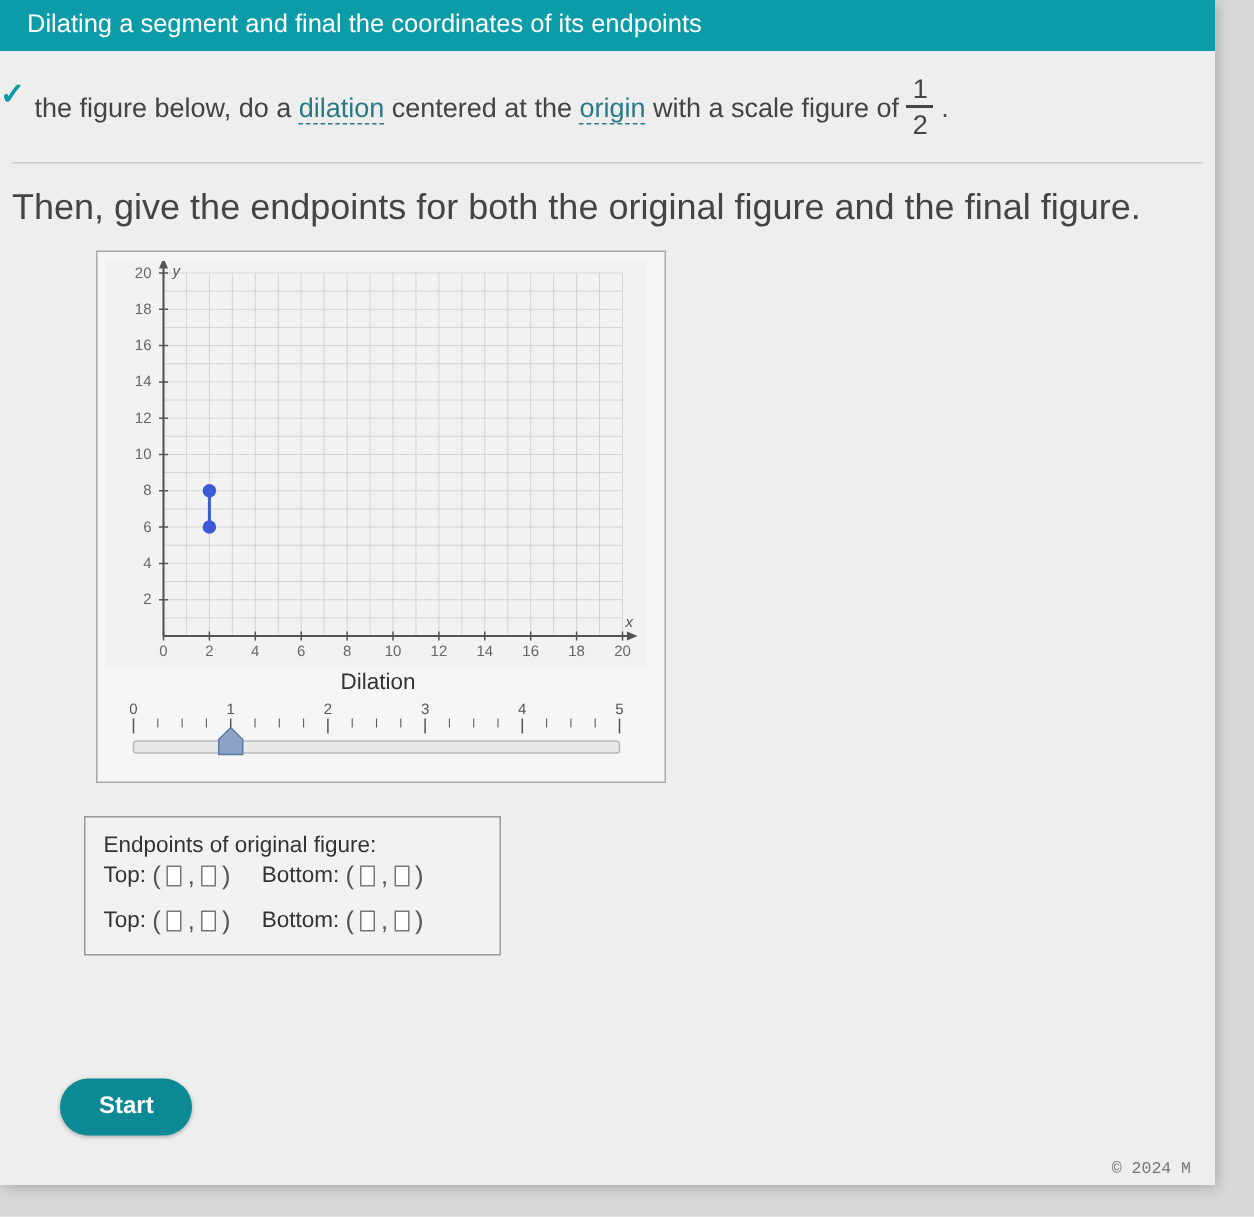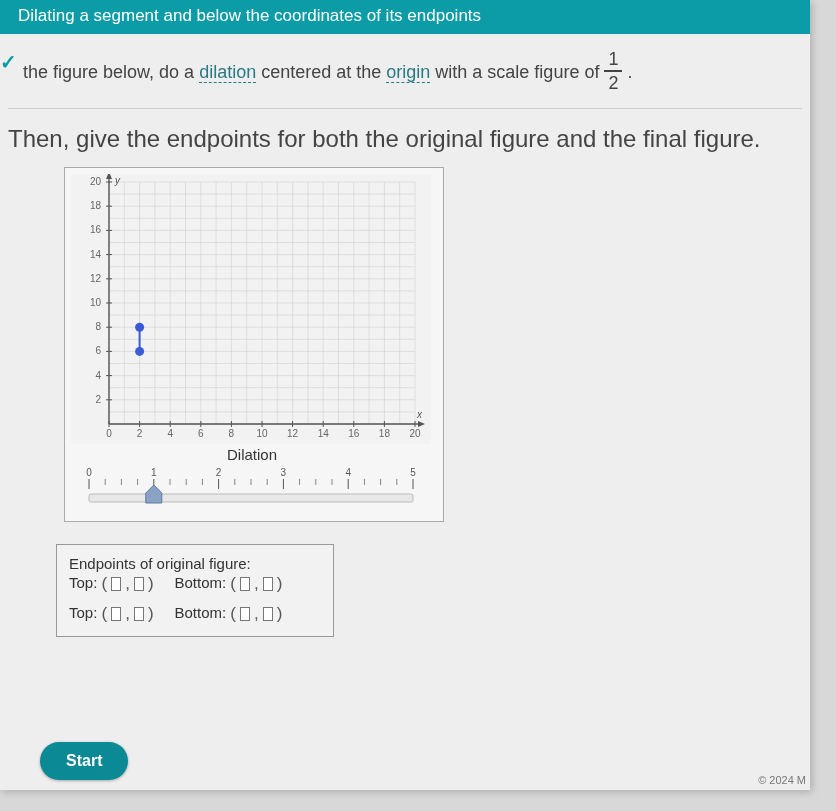--- a/index.html
+++ b/index.html
@@ -91,45 +91,46 @@
     display:inline-flex;
     align-items:center;
     gap:2px;
     vertical-align:middle;
   }
   .placeholder .p { display:inline-block; font-size:17px; color:#555;}
   .placeholder .box { display:inline-block; width:10px; height:14px; border:1px solid #777; background:#fff; margin:0 2px;}
   .start-btn {
     position:absolute;
     left:40px;
-    bottom:10px;
+    bottom:33px;
     background:#0b8a95;
     color:#fff;
     border:none;
     border-radius:20px;
     padding:10px 26px;
     font-size:16px;
     font-weight:600;
     box-shadow:0 1px 3px rgba(0,0,0,0.3);
     cursor:pointer;
   }
   .copyright {
     position:absolute;
-    right:4px;
+    right:16px;
     bottom:4px;
     font-size:11px;
     color:#777;
+    font-family:Liberation Mono, monospace;
   }
 </style>
 </head>
 <body>
 
 <div class="page">
   <div class="header-bar">
-    <span>Dilating a segment and below the coordinates of its endpoints</span>
+    <span>Dilating a segment and final the coordinates of its endpoints</span>
   </div>
 
   <div class="content">
     <div class="instr1">
       <span class="checkmark">✓</span>
       <span style="visibility:hidden">-</span><span> the figure below, do a </span>
       <span class="term">dilation</span>
       <span> centered at the </span>
       <span class="term">origin</span>
       <span> with a scale figure of </span>

